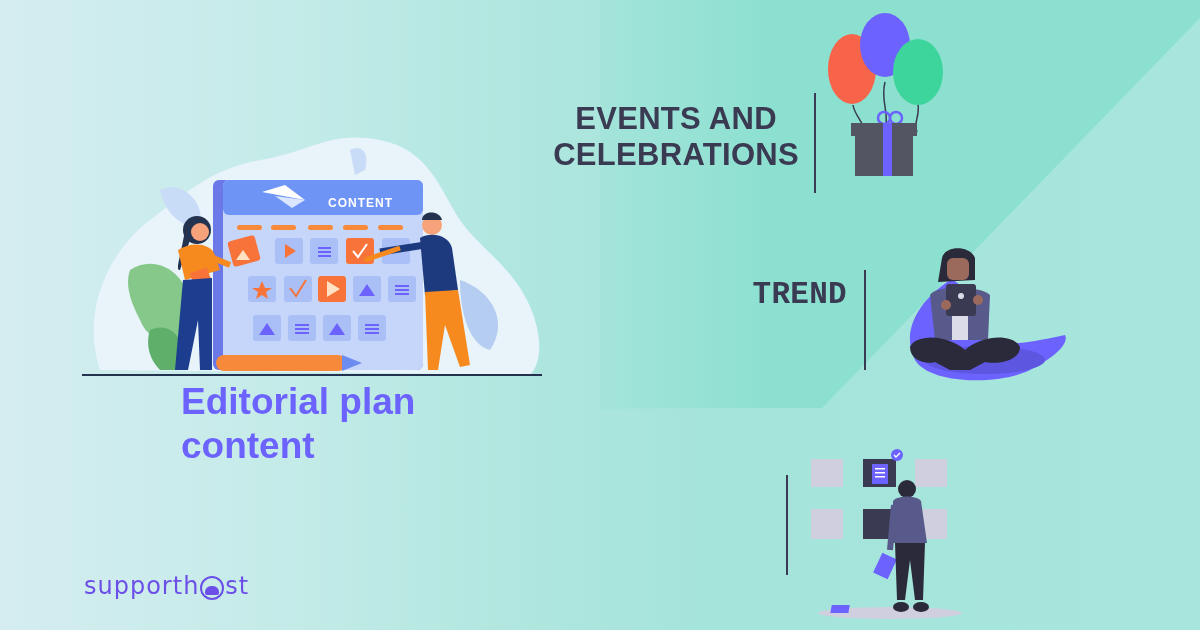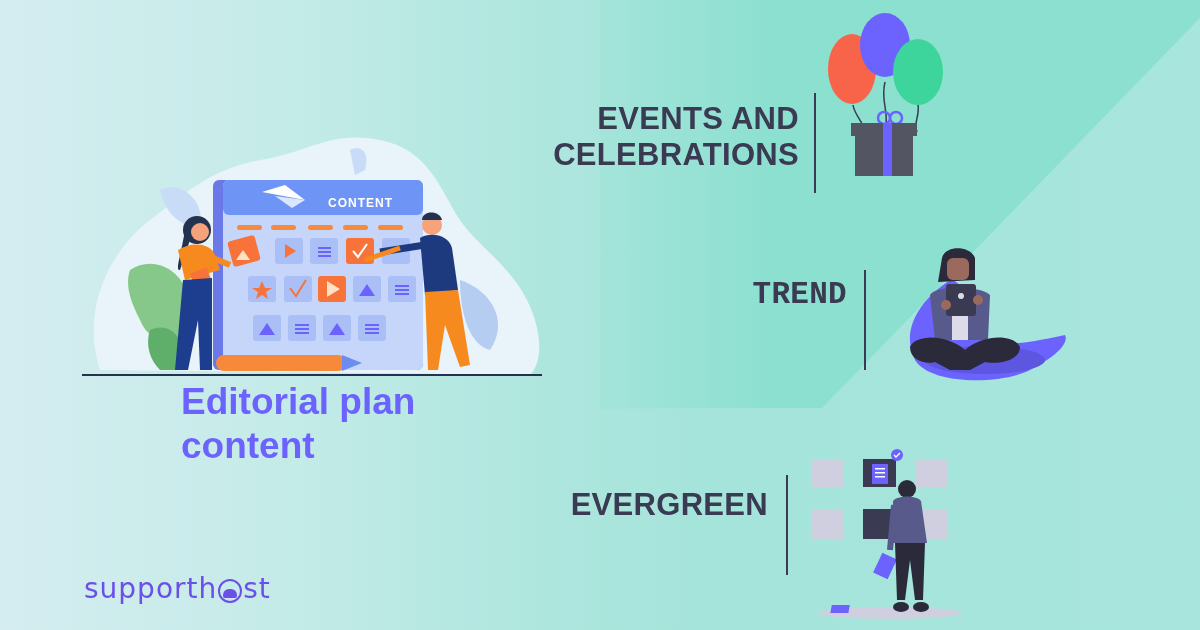--- a/index.html
+++ b/index.html
@@ -7,30 +7,30 @@
   .canvas {
     position: relative; width: 1200px; height: 630px; overflow: hidden;
     background: linear-gradient(90deg, #d5edf0 0%, #c3ebe8 25%, #aee6de 45%, #a4e4da 60%, #a8e6dd 100%);
   }
   .tri {
     position: absolute; left: 0; top: 0; width: 1200px; height: 630px;
   }
   .abs { position: absolute; }
   .heading {
     position: absolute; color: #3a3a52; font-weight: 700; font-size: 31px; line-height: 36px;
-    text-align: right; letter-spacing: 0.3px;
+    text-align: center; letter-spacing: 0.3px;
     font-family: "Liberation Sans", sans-serif;
   }
   .divider { position: absolute; width: 2px; background: #3a3a52; }
   .title {
     position: absolute; left: 181px; top: 380px; color: #6c63ff; font-weight: 700;
     font-size: 37px; line-height: 44px; font-family: Liberation Sans, sans-serif;
   }
   .logo {
-    position: absolute; left: 84px; top: 572px; color: #6c4fe8; font-size: 28px; letter-spacing: 1px;
+    position: absolute; left: 84px; top: 572px; color: #6c4fe8; font-size: 24px; letter-spacing: 1px;
     font-family: "DejaVu Sans", sans-serif; display: flex; align-items: center;
   }
   .logo .o {
     display: inline-block; width: 24px; height: 24px; border: 2.5px solid #6c4fe8; border-radius: 50%;
     position: relative; margin: 0 1px; box-sizing: border-box; top: 2px;
   }
   .logo .o::after {
     content: ""; position: absolute; left: 3px; right: 3px; bottom: 3px; height: 9px;
     background: #6c4fe8; border-radius: 6px 6px 2px 2px;
   }
@@ -170,21 +170,20 @@
     <path d="M40,55 C45,45 90,45 100,55 L98,100 L45,100 Z" fill="#575a8a"></path>
     <rect x="62" y="75" width="16" height="25" fill="#dcdce8"></rect>
     <rect x="56" y="44" width="30" height="32" rx="3" fill="#3a3a52"></rect>
     <circle cx="71" cy="56" r="3" fill="#dcdce8"></circle>
     <circle cx="56" cy="65" r="5" fill="#9b6a5d"></circle>
     <circle cx="88" cy="60" r="5" fill="#9b6a5d"></circle>
     <path d="M20,107 C25,95 55,93 75,110 C95,93 125,95 130,107 C130,120 110,125 95,122 L80,130 L60,130 L45,122 C35,125 20,120 20,107 Z" fill="#2b2a3a"></path>
   </svg>
 
   <div class="heading" style="right:432px; top:487px;">
-    <div>EVERGREEN</div>
   </div>
   <div class="divider" style="left:786px; top:475px; height:100px;"></div>
   <svg class="abs" style="left:805px; top:445px;" width="160" height="180" viewBox="0 0 160 180">
     <ellipse cx="85" cy="168" rx="72" ry="6" fill="#cfcfe0"></ellipse>
     <rect x="6" y="14" width="32" height="28" fill="#cfcfe0"></rect>
     <rect x="110" y="14" width="32" height="28" fill="#cfcfe0"></rect>
     <rect x="6" y="64" width="32" height="30" fill="#cfcfe0"></rect>
     <rect x="110" y="64" width="32" height="30" fill="#cfcfe0"></rect>
     <rect x="58" y="14" width="33" height="28" fill="#3a3a52"></rect>
     <rect x="67" y="19" width="16" height="20" fill="#6c63ff"></rect>

